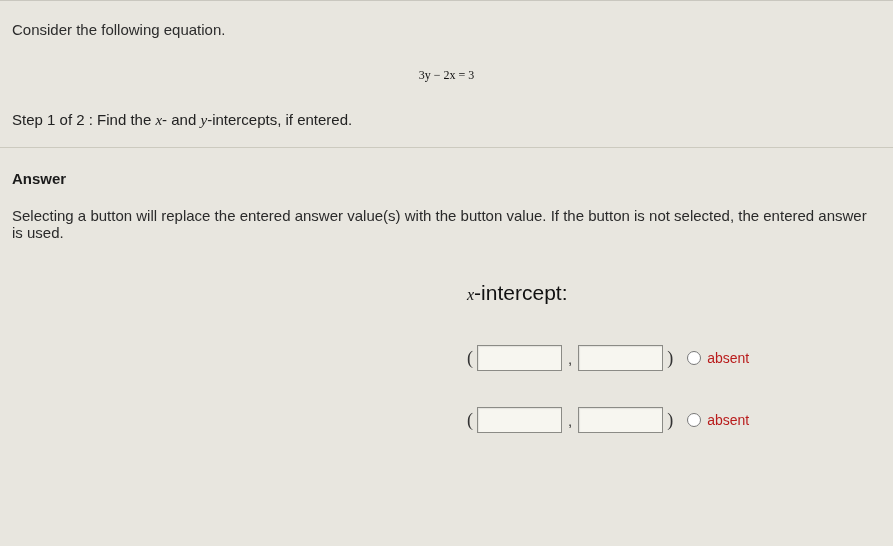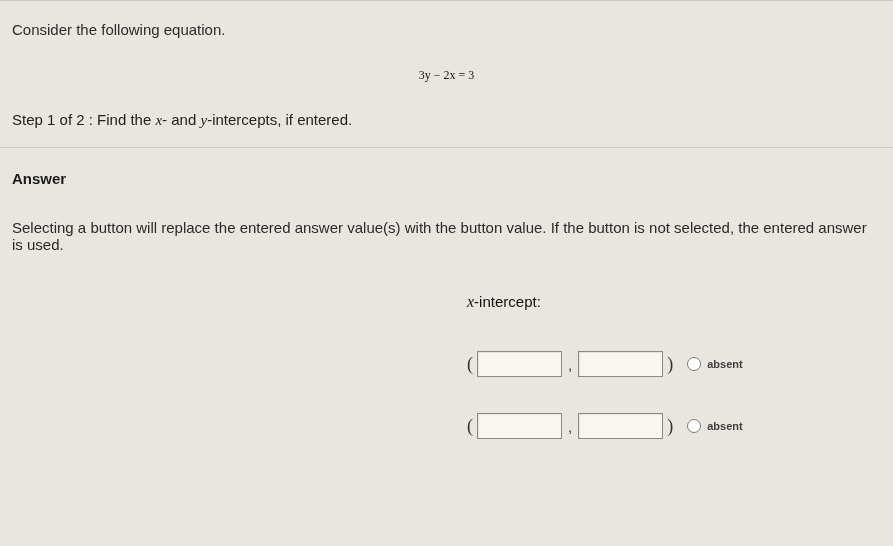--- a/index.html
+++ b/index.html
@@ -53,42 +53,42 @@
     }
     .answer-section {
       padding: 22px 12px 0 12px;
     }
     .answer-heading {
       font-weight: 700;
       font-size: 15px;
       color: #1b1b1b;
     }
     .note {
-      margin-top: 32px;
+      margin-top: 20px;
       font-size: 15px;
       color: #2a2a2a;
     }
     .intercepts {
       margin-top: 40px;
       margin-left: 455px;
       width: 420px;
     }
     .label {
       font-style: italic;
       font-family: "Times New Roman", serif;
       font-size: 16px;
       color: #111;
       font-weight: 400;
       margin-bottom: 40px;
     }
     .label .normal {
       font-style: normal;
       font-family: "Segoe UI", Arial, sans-serif;
       font-weight: 400;
-      font-size: 15px;
+      font-size: 21px;
     }
     .row {
       display: flex;
       align-items: center;
       gap: 4px;
       margin-bottom: 36px;
     }
     .paren {
       font-size: 18px;
       color: #333;
@@ -113,24 +113,23 @@
       align-items: center;
       gap: 6px;
       margin-left: 10px;
     }
     .radio-wrap input[type="radio"] {
       width: 14px;
       height: 14px;
       cursor: pointer;
     }
     .radio-wrap label {
-      font-size: 11px;
-      color: #404040;
+      font-size: 14px;
+      color: #b91c1c;
       cursor: pointer;
-      font-weight: bold;
     }
   </style>
 </head>
 <body>
 
 <div class="container">
 
   <div class="top-section">
     <div class="prompt">Consider the following equation.</div>
     <div class="equation">3y − 2x = 3</div>

